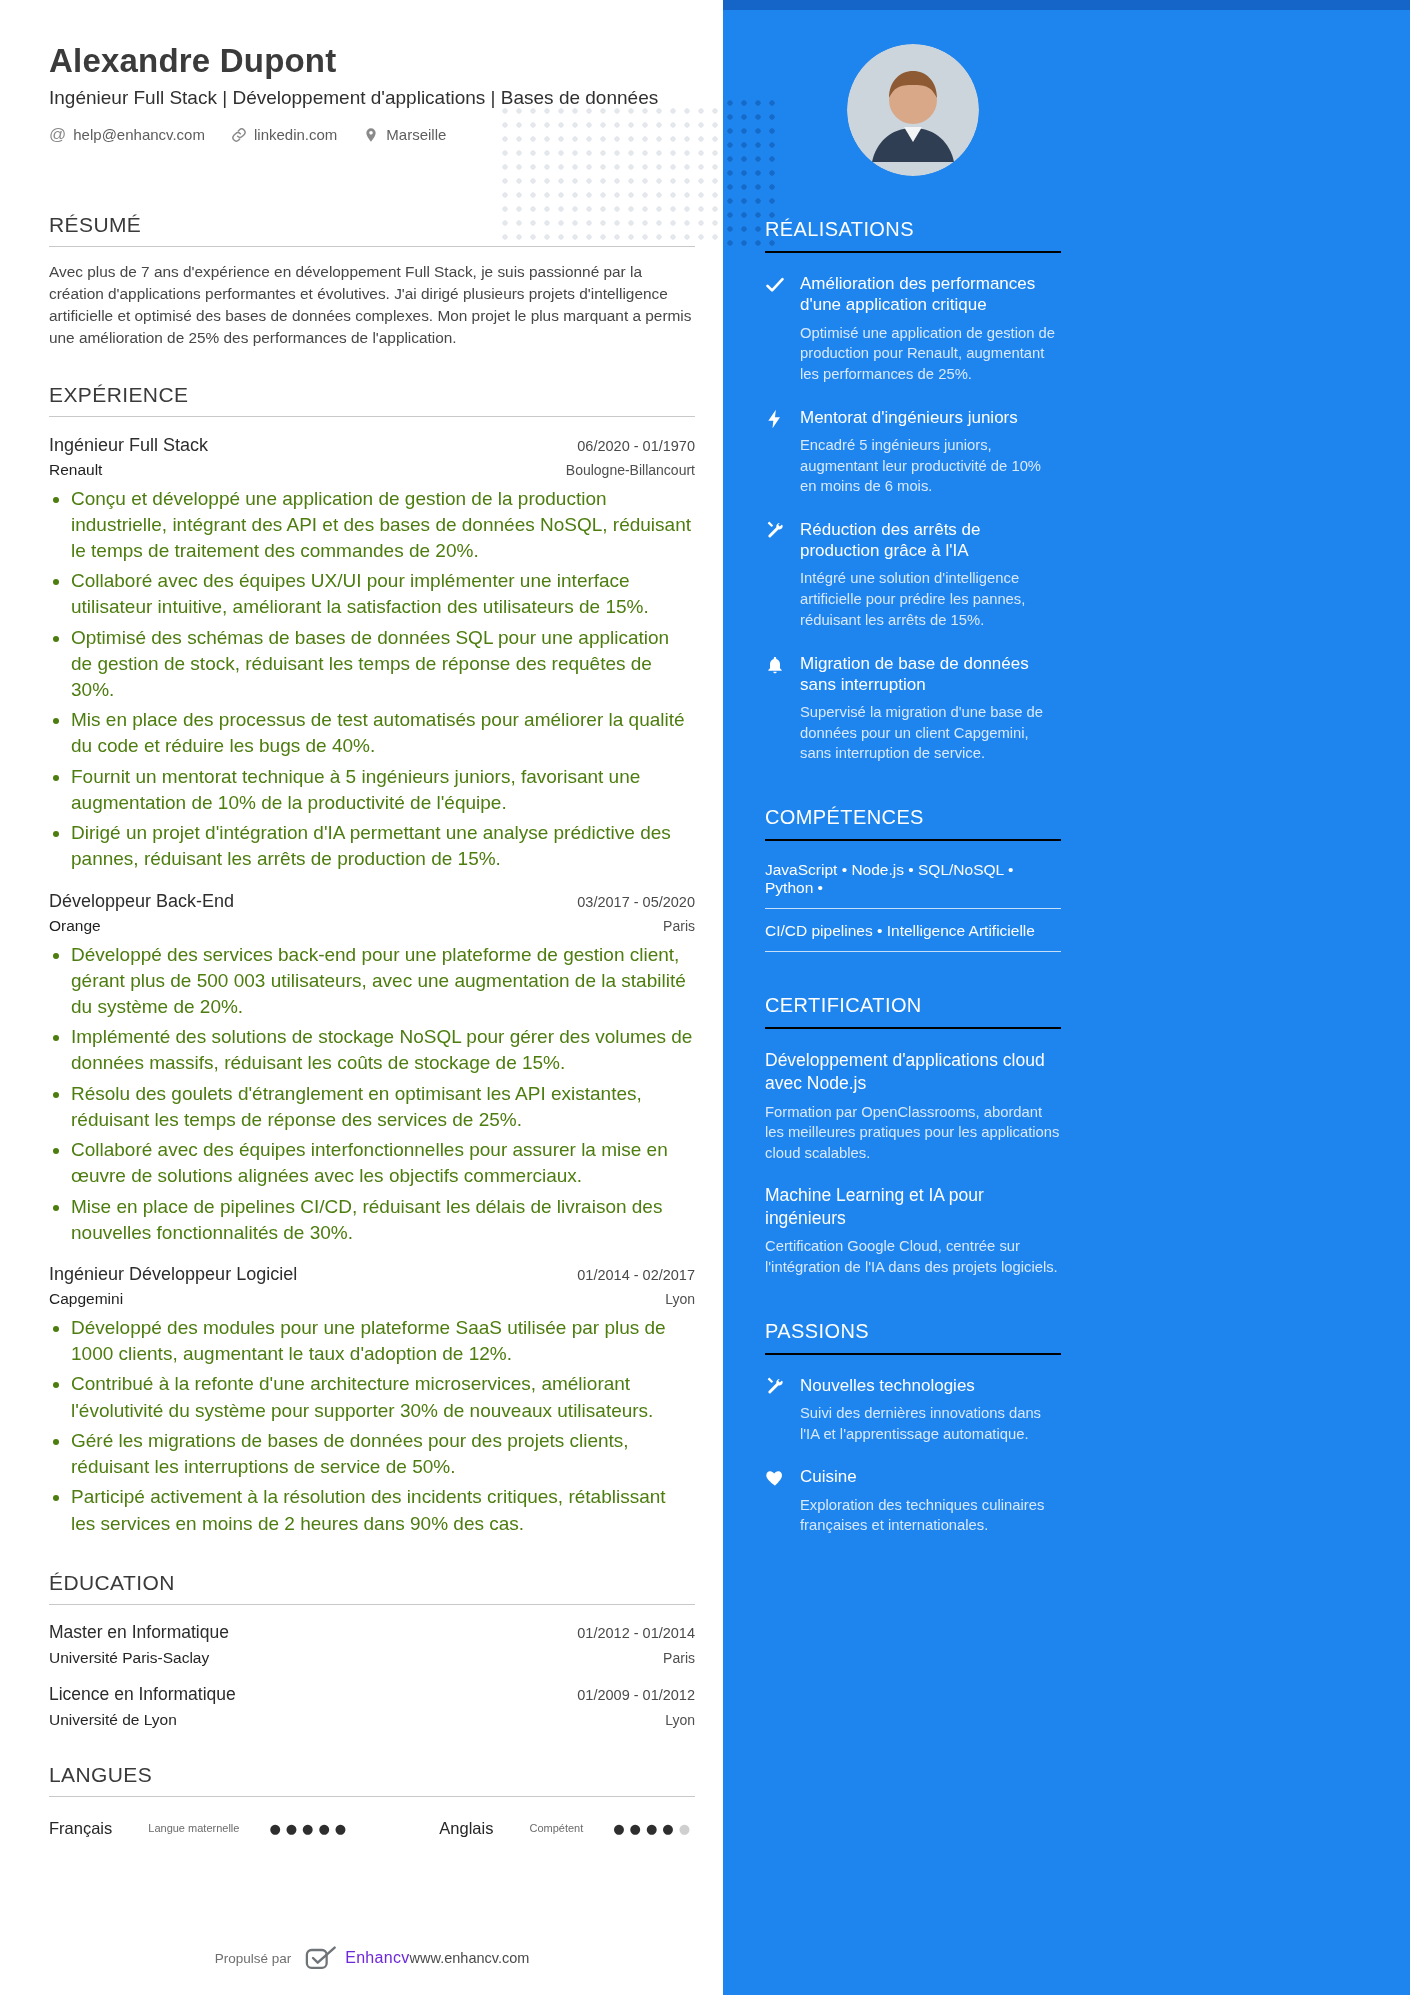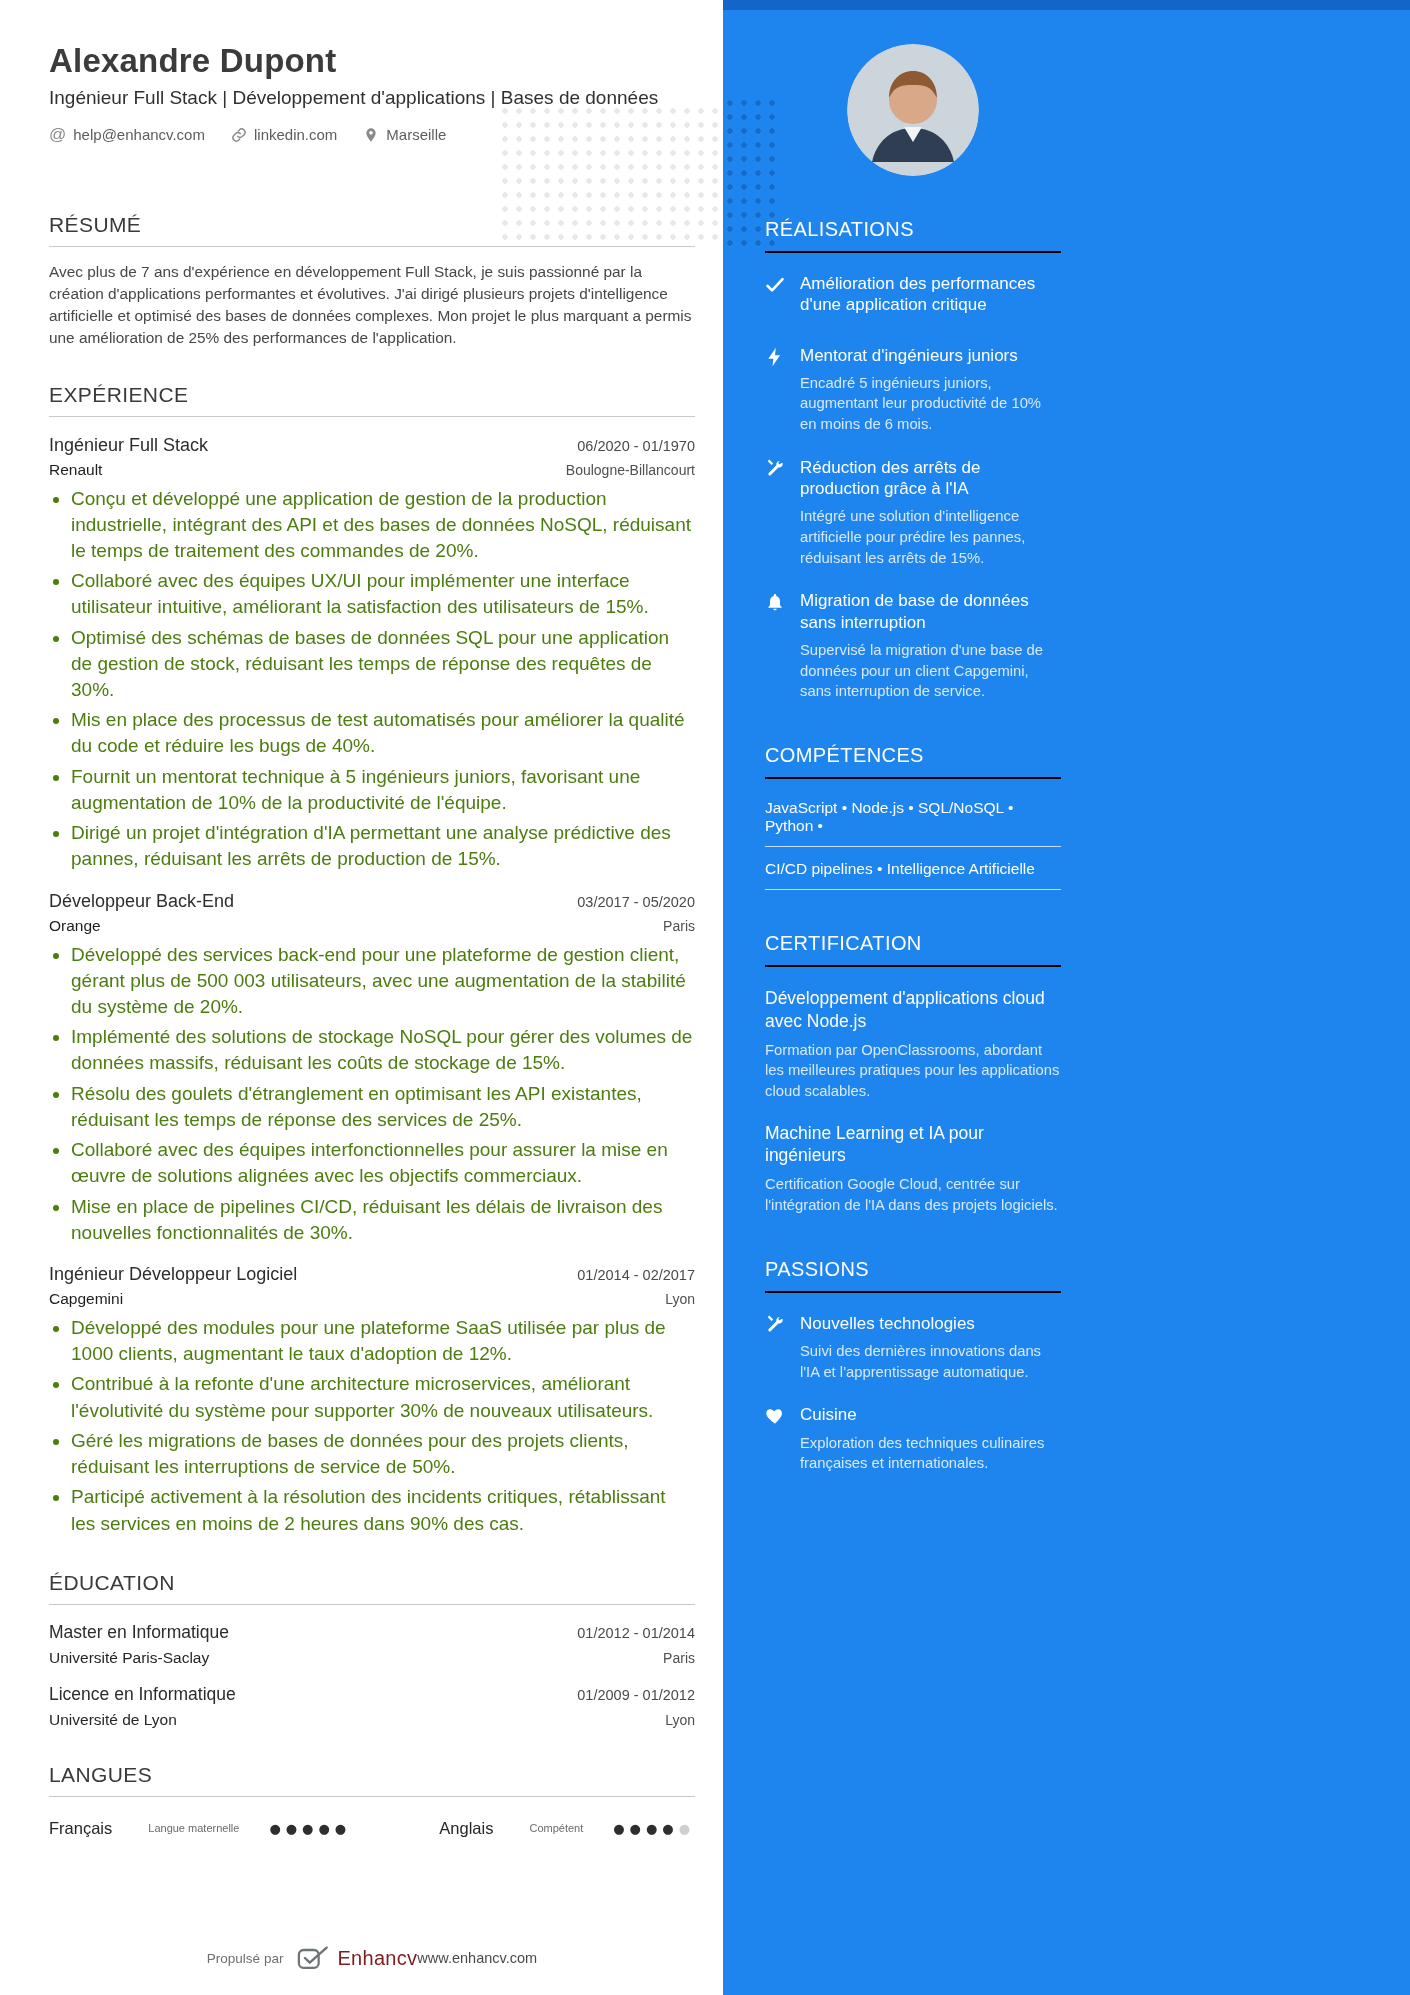--- a/index.html
+++ b/index.html
@@ -102,21 +102,21 @@
 
   
   .footer {
     position: absolute; left: 49px; bottom: 24px; width: 646px;
     display: flex; justify-content: center; align-items: center;
   }
   .powered { display: flex; align-items: center; }
   .powered-label { font-size: 13.5px; color: #6f6f6f; margin-right: 14px; }
   .brand-logo { display: flex; align-items: center; }
   .brand-logo svg { width: 32px; height: 26px; display: block; margin-right: 8px; }
-  .brand-name { font-size: 20px; color: #7f1d1d; letter-spacing: .3px; }
+  .brand-name { font-size: 16px; color: #6d28d9; letter-spacing: .3px; }
   .site { font-size: 14.5px; color: #4a4a4a; }
 </style>
 </head>
 <body>
 
 <div class="page">
 
   <div class="side">
     <div class="side-topbar"></div>
     <div class="deco-dots-blue"></div>
@@ -141,20 +141,21 @@
         <h2 class="side-h">RÉALISATIONS</h2>
 
         <div class="ach">
           <span class="ach-icon">
             <svg viewBox="0 0 24 24" fill="none" stroke="#fff" stroke-width="3.2" stroke-linecap="round" stroke-linejoin="round">
                 <path d="M3 13l5.5 5.5L21 5"></path>
               </svg>
           </span>
           <div class="ach-body">
             <div class="ach-title">Amélioration des performances d'une application critique</div>
+            <div class="ach-text">Optimisé une application de gestion de production pour Renault, augmentant les performances de 25%.</div>
           </div>
         </div>
 
         <div class="ach">
           <span class="ach-icon">
             <svg viewBox="0 0 24 24" fill="#fff">
                 <path d="M13 1 4 14h6l-1 9 9-13h-6z"></path>
               </svg>
           </span>
           <div class="ach-body">

